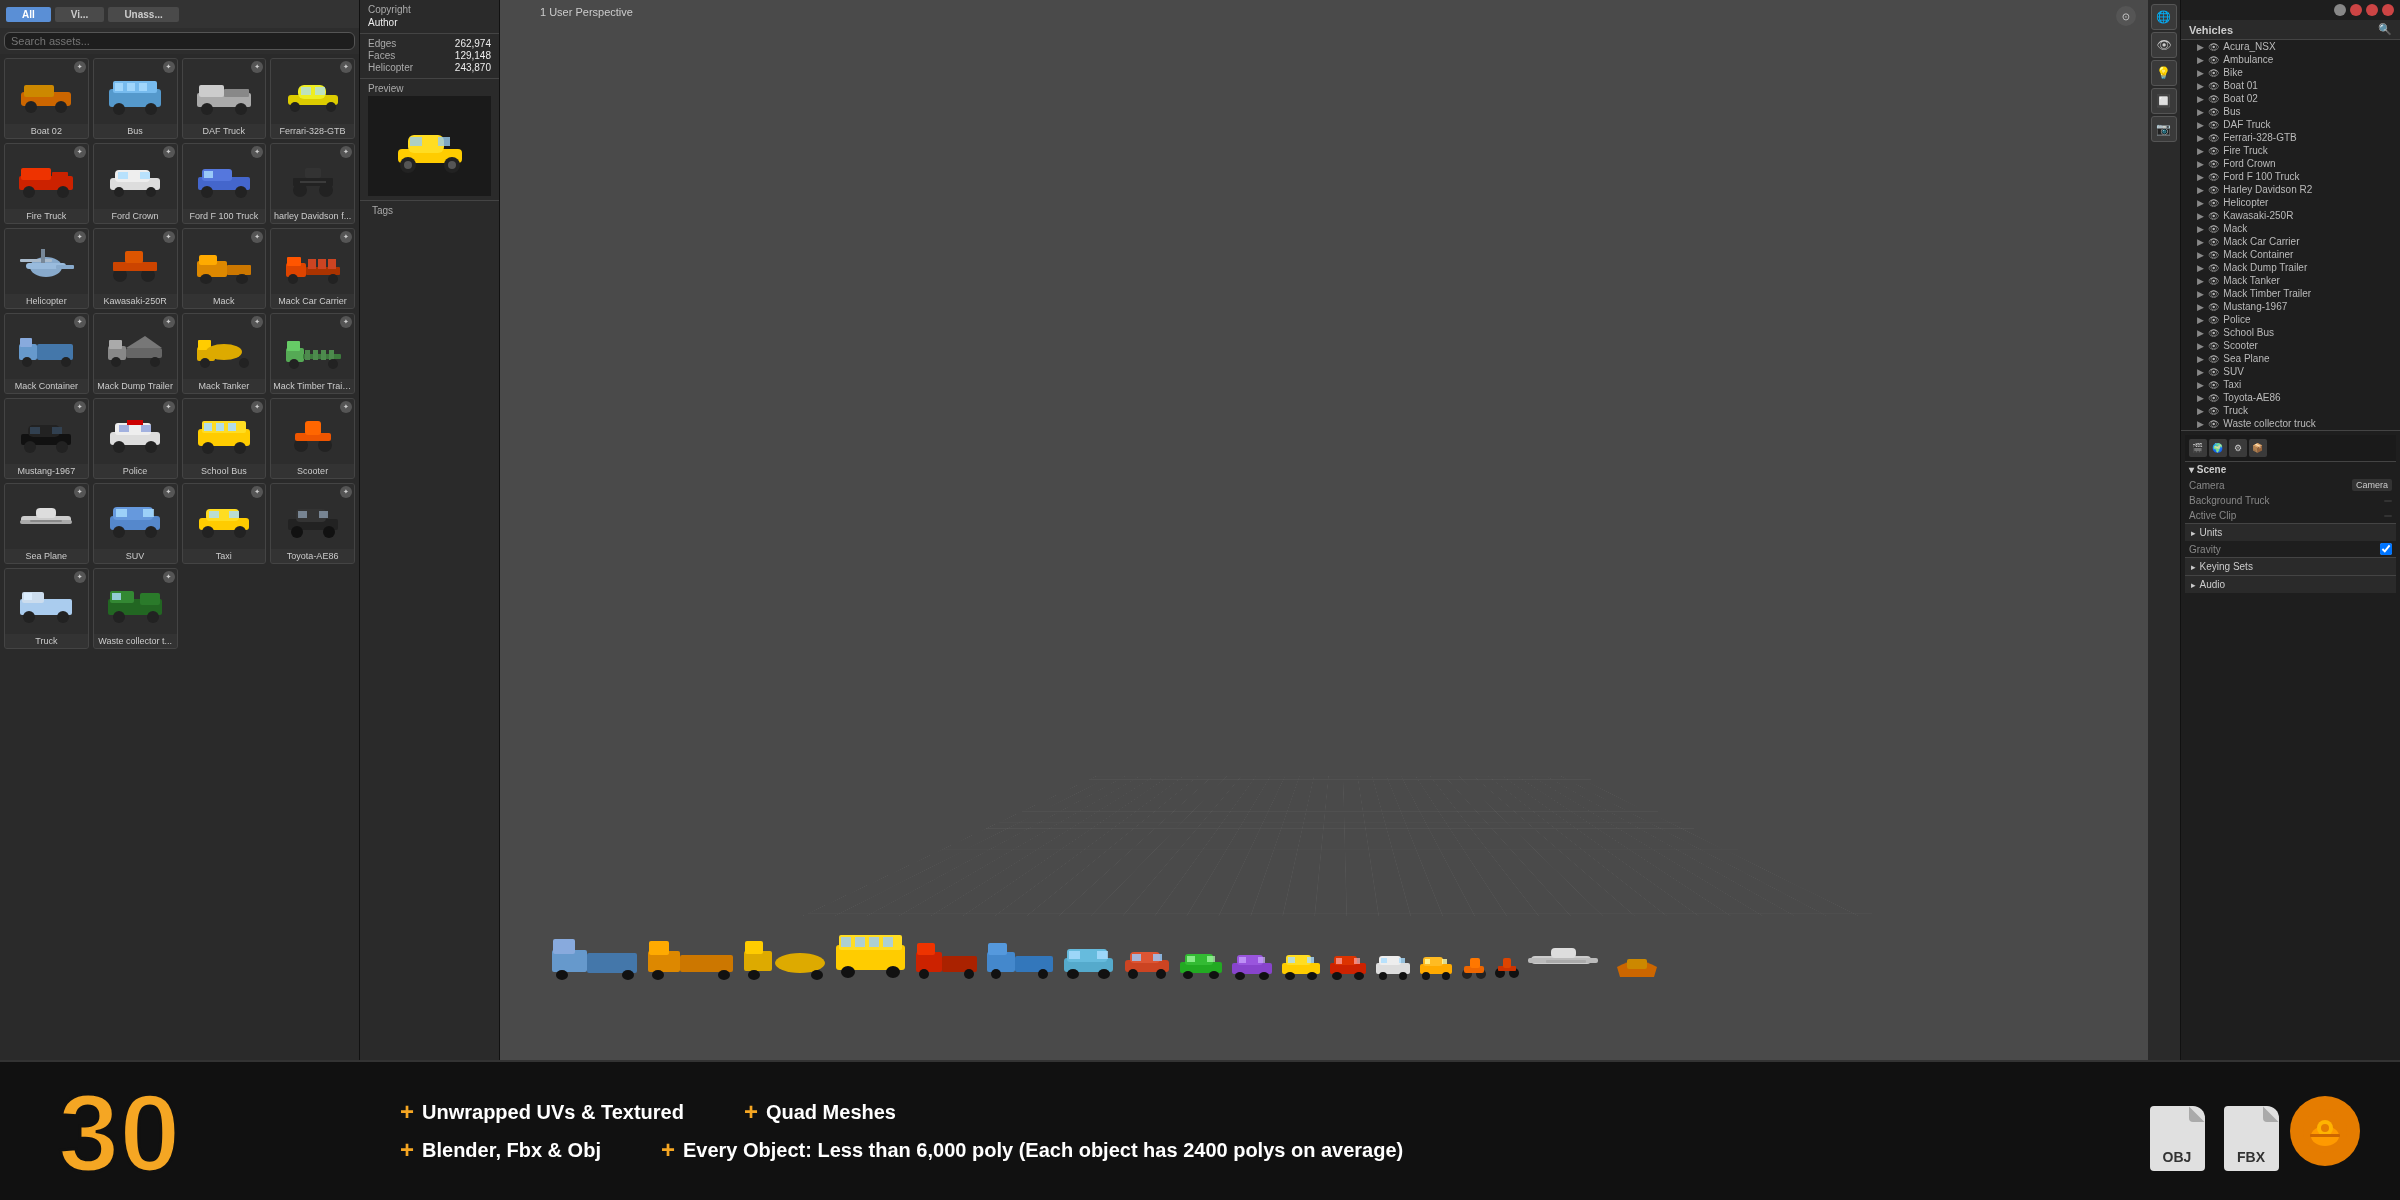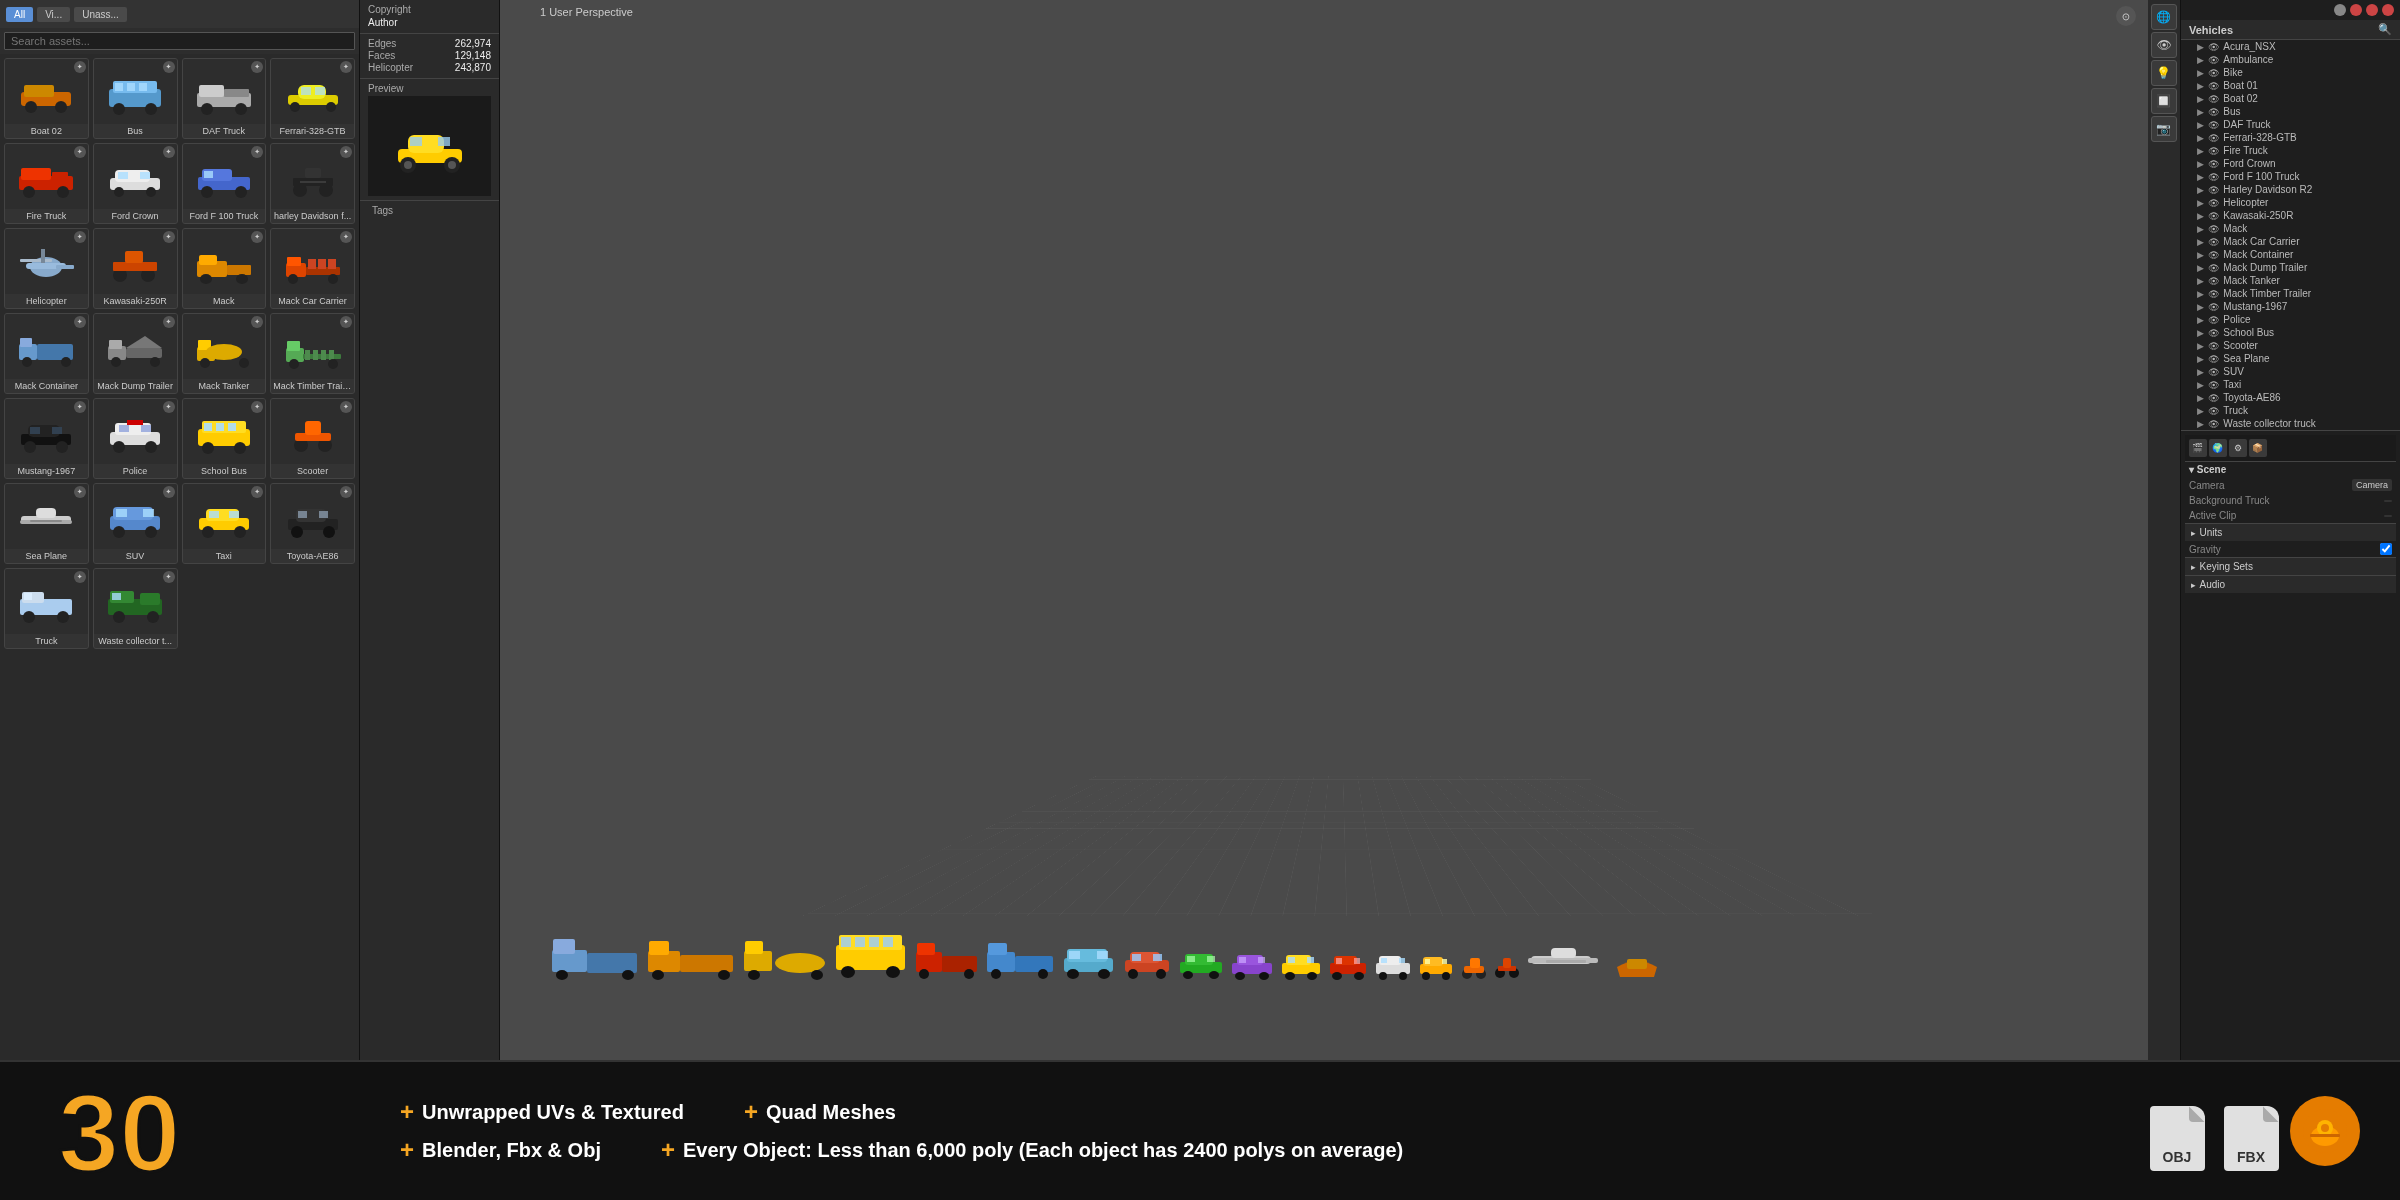--- a/index.html
+++ b/index.html
@@ -37,23 +37,24 @@
       background: #333;
       gap: 4px;
       height: 28px;
     }
 
     .header-btn {
       background: #4a4a4a;
       border: none;
       color: #ccc;
       font-size: 10px;
-      padding: 2px 8px;
+      padding: 2px 16px;
       cursor: pointer;
       border-radius: 2px;
+      font-weight: bold;
     }
 
     .header-btn.active {
       background: #5a8fd6;
       color: white;
     }
 
     .asset-search-row {
       display: flex;
       padding: 4px;
@@ -61,21 +62,21 @@
       gap: 3px;
     }
 
     .asset-search-row input {
       flex: 1;
       background: #1e1e1e;
       border: 1px solid #555;
       color: #ccc;
       padding: 2px 6px;
       font-size: 11px;
-      border-radius: 1px;
+      border-radius: 6px;
     }
 
     .asset-grid {
       flex: 1;
       overflow-y: auto;
       padding: 4px;
       display: grid;
       grid-template-columns: repeat(4, 1fr);
       gap: 4px;
       align-content: start;

